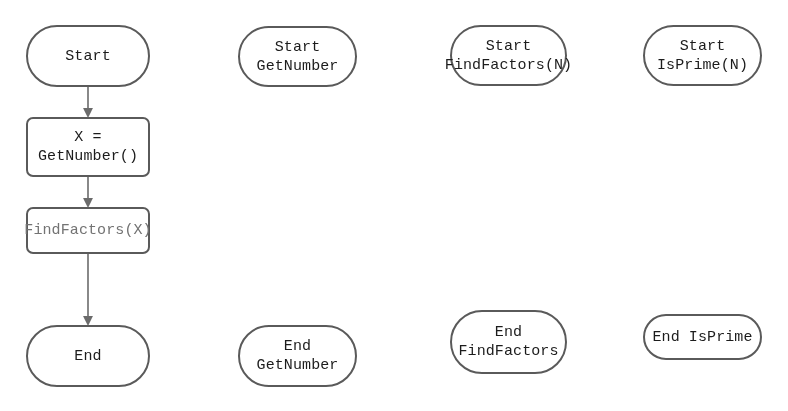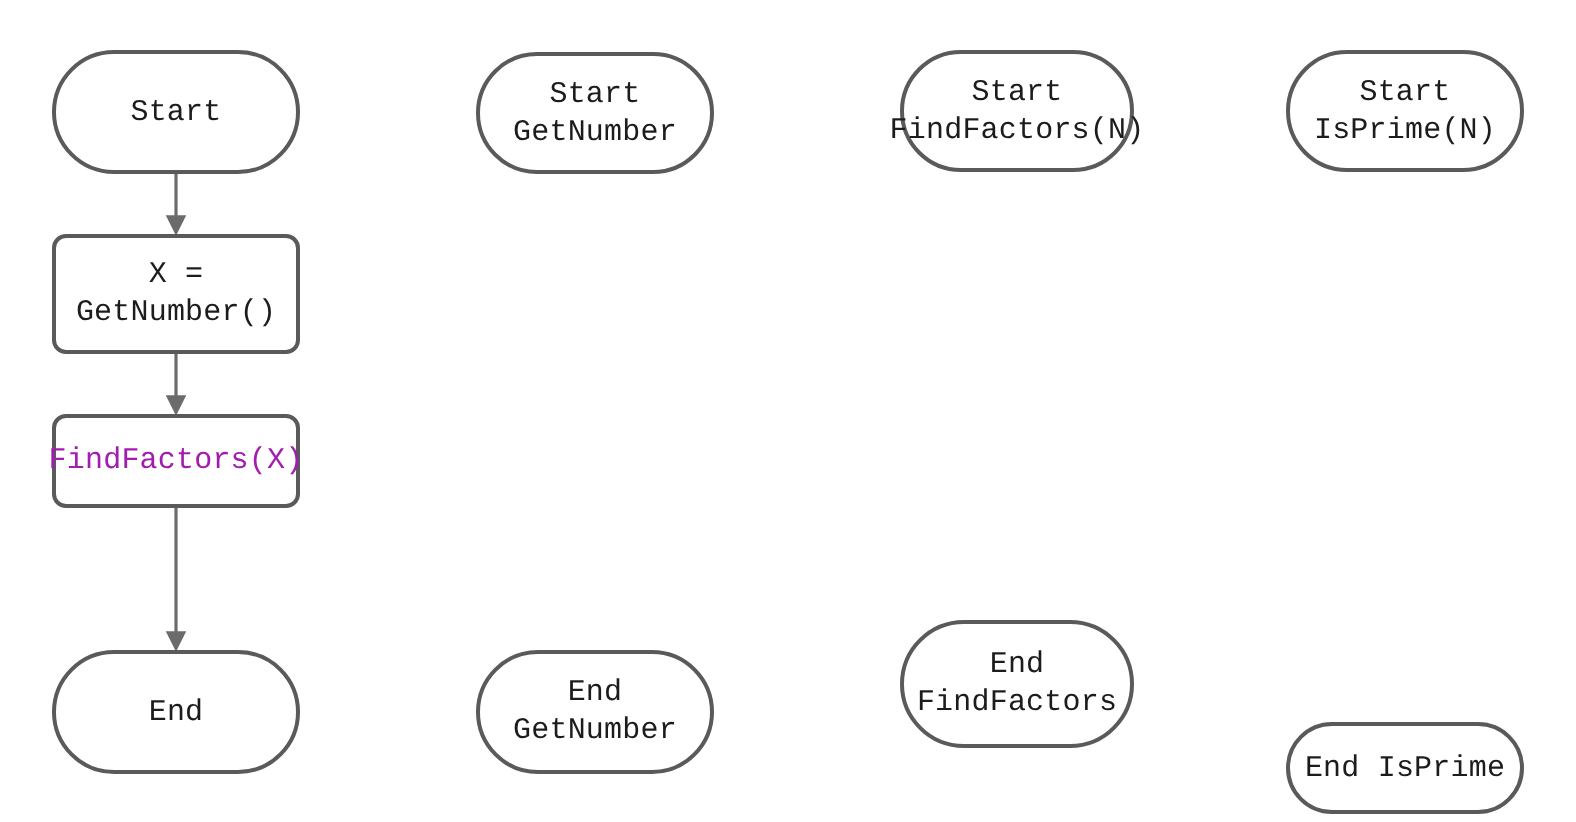--- a/index.html
+++ b/index.html
@@ -58,27 +58,27 @@
     <g id="edges-group">
         <line x1="88" y1="87" x2="88" y2="116" stroke="#6b6b6b" stroke-width="1.6" marker-end="url(#arrowhead)"></line>
         <line x1="88" y1="177" x2="88" y2="206" stroke="#6b6b6b" stroke-width="1.6" marker-end="url(#arrowhead)"></line>
         <line x1="88" y1="254" x2="88" y2="324" stroke="#6b6b6b" stroke-width="1.6" marker-end="url(#arrowhead)"></line>
       </g>
   </svg>
   <div id="nodes-group">
       <div class="node terminator" style="left: 26px; top: 25px; width: 124px; height: 62px; border-color: rgb(90, 90, 90); background: rgb(255, 255, 255); color: rgb(28, 28, 28);">Start</div>
       <div class="node process" style="left: 26px; top: 117px; width: 124px; height: 60px; border-color: rgb(90, 90, 90); background: rgb(255, 255, 255); color: rgb(28, 28, 28);">X =
 GetNumber()</div>
-      <div class="node process" style="left: 26px; top: 207px; width: 124px; height: 47px; border-color: rgb(90, 90, 90); background: rgb(255, 255, 255); color: #a21caf;">FindFactors(X)</div>
+      <div class="node process" style="left: 26px; top: 207px; width: 124px; height: 47px; border-color: rgb(90, 90, 90); background: rgb(255, 255, 255); color: #737373;">FindFactors(X)</div>
       <div class="node terminator" style="left: 26px; top: 325px; width: 124px; height: 62px; border-color: rgb(90, 90, 90); background: rgb(255, 255, 255); color: rgb(28, 28, 28);">End</div>
       <div class="node terminator" style="left: 238px; top: 26px; width: 119px; height: 61px; border-color: rgb(90, 90, 90); background: rgb(255, 255, 255); color: rgb(28, 28, 28);">Start
 GetNumber</div>
       <div class="node terminator" style="left: 238px; top: 325px; width: 119px; height: 62px; border-color: rgb(90, 90, 90); background: rgb(255, 255, 255); color: rgb(28, 28, 28);">End
 GetNumber</div>
       <div class="node terminator" style="left: 450px; top: 25px; width: 117px; height: 61px; border-color: rgb(90, 90, 90); background: rgb(255, 255, 255); color: rgb(28, 28, 28);">Start
 FindFactors(N)</div>
       <div class="node terminator" style="left: 450px; top: 310px; width: 117px; height: 64px; border-color: rgb(90, 90, 90); background: rgb(255, 255, 255); color: rgb(28, 28, 28);">End
 FindFactors</div>
       <div class="node terminator" style="left: 643px; top: 25px; width: 119px; height: 61px; border-color: rgb(90, 90, 90); background: rgb(255, 255, 255); color: rgb(28, 28, 28);">Start
 IsPrime(N)</div>
-      <div class="node terminator" style="left: 643px; top: 314px; width: 119px; height: 46px; border-color: rgb(90, 90, 90); background: rgb(255, 255, 255); color: rgb(28, 28, 28); margin-top: 47px;">End IsPrime</div>
+      <div class="node terminator" style="left: 643px; top: 314px; width: 119px; height: 46px; border-color: rgb(90, 90, 90); background: rgb(255, 255, 255); color: rgb(28, 28, 28);">End IsPrime</div>
     </div>
 </div>
 
 </body></html>

